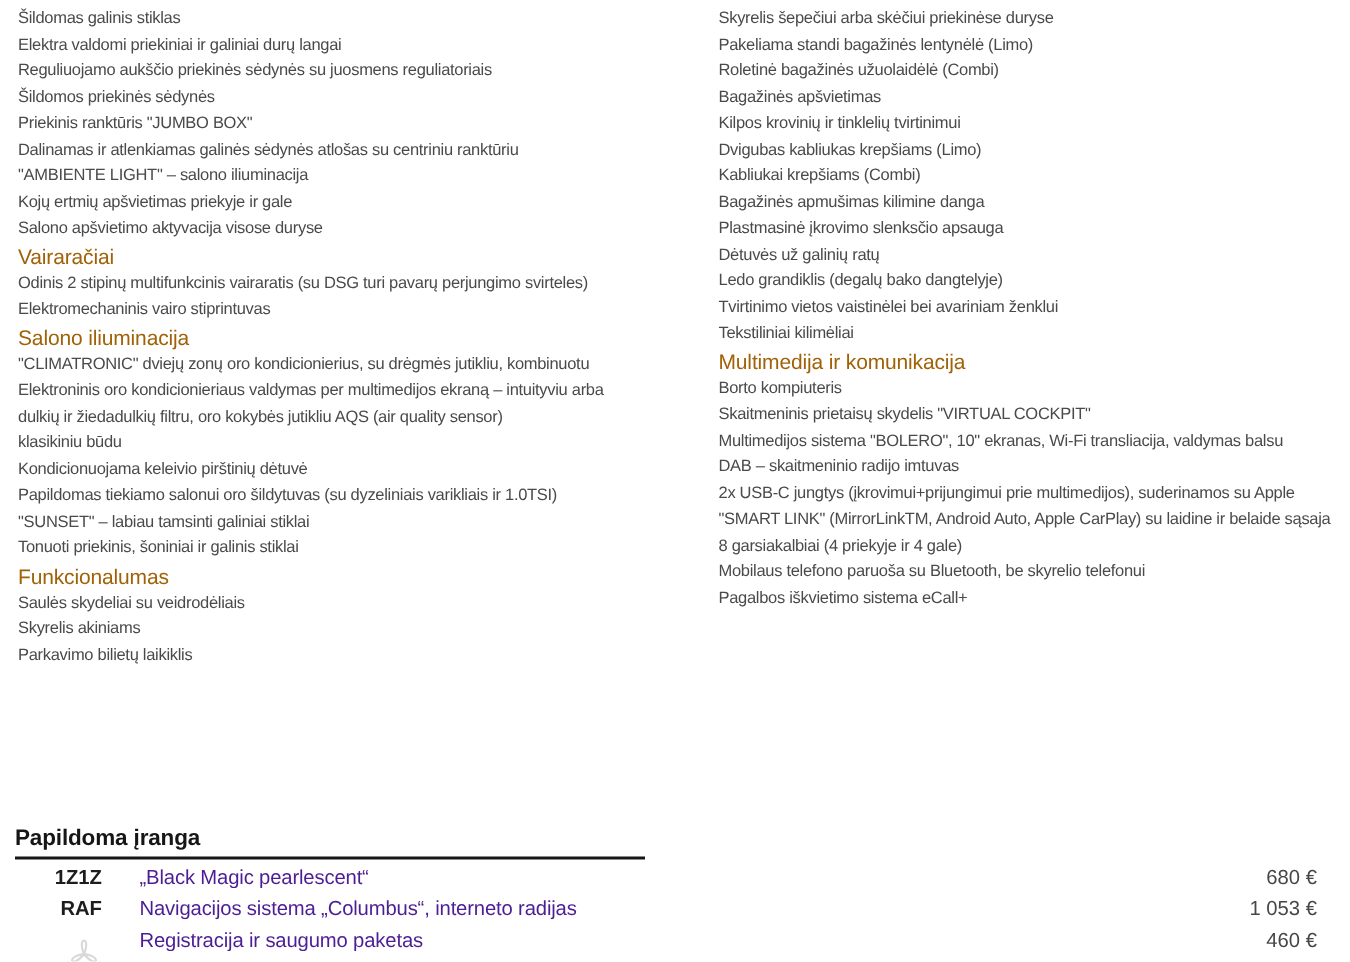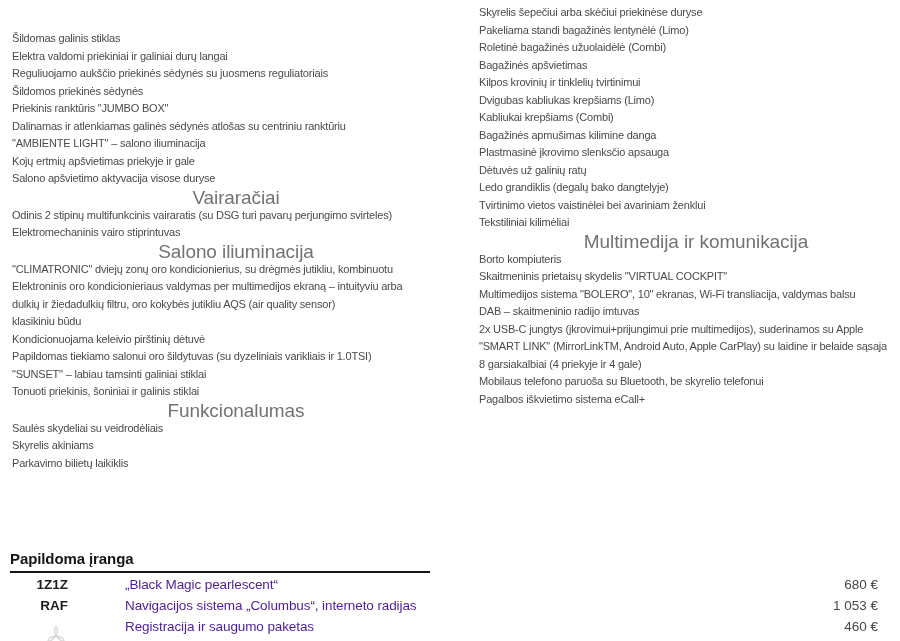--- a/index.html
+++ b/index.html
@@ -3,31 +3,31 @@
 <meta charset="utf-8">
 <style>
   html,body{margin:0;padding:0;}
   body{
     width:900px;height:641px;position:relative;overflow:hidden;
     background:#ffffff;
     font-family:"Liberation Sans","DejaVu Sans",sans-serif;
     color:#464646;
   }
   .col{position:absolute;top:4px;}
-  .col-left{left:12px;width:448px;margin-top:26px;}
+  .col-left{left:12px;width:448px;}
   .col-right{left:466px;width:434px;overflow:hidden;margin-left:13px;}
   .line{white-space:nowrap;}
   .itm{font-size:11px;line-height:17.5px;letter-spacing:-0.2px;color:#4a4a4a;}
-  .sec{font-size:19px;line-height:19px;letter-spacing:-0.1px;color:#737373;text-align:center;}
+  .sec{font-size:14px;line-height:19px;letter-spacing:-0.1px;color:#a16207;}
   
   .addsec{position:absolute;left:0;top:503px;width:900px;height:138px;margin-top:44px;}
   .add-title{position:absolute;left:10px;top:3px;font-size:15px;font-weight:bold;color:#161616;letter-spacing:-0.1px;}
   .add-rule{position:absolute;left:10px;top:24px;width:420px;height:2px;background:#161616;}
   .add-rows{position:absolute;left:10px;top:30px;width:874px;}
-  .arow{display:flex;align-items:baseline;height:21px;gap:32px;}
+  .arow{display:flex;align-items:baseline;height:21px;}
   .acode{width:58px;text-align:right;font-weight:bold;font-size:13.5px;color:#1d1d1d;flex:none;}
   .aicon{width:58px;flex:none;position:relative;}
   .aicon svg{position:absolute;right:-4px;top:-12px;}
   .aname{margin-left:25px;flex:1;font-size:13.5px;color:#4c1d95;letter-spacing:-0.1px;white-space:nowrap;overflow:hidden;}
   .aprice{width:130px;text-align:right;font-size:13.5px;color:#474747;padding-right:6px;flex:none;}
   .total-rule{position:absolute;right:16px;top:109px;width:143px;height:2px;background:#161616;}
   .total-row{position:absolute;left:0;top:112px;width:884px;display:flex;align-items:baseline;}
   .total-label{margin-left:460px;font-size:14px;font-weight:bold;color:#141414;flex:1;letter-spacing:-0.1px;}
   .total-value{text-align:right;font-size:14.5px;font-weight:bold;color:#141414;padding-right:6px;width:160px;text-decoration:underline;}
 </style>

